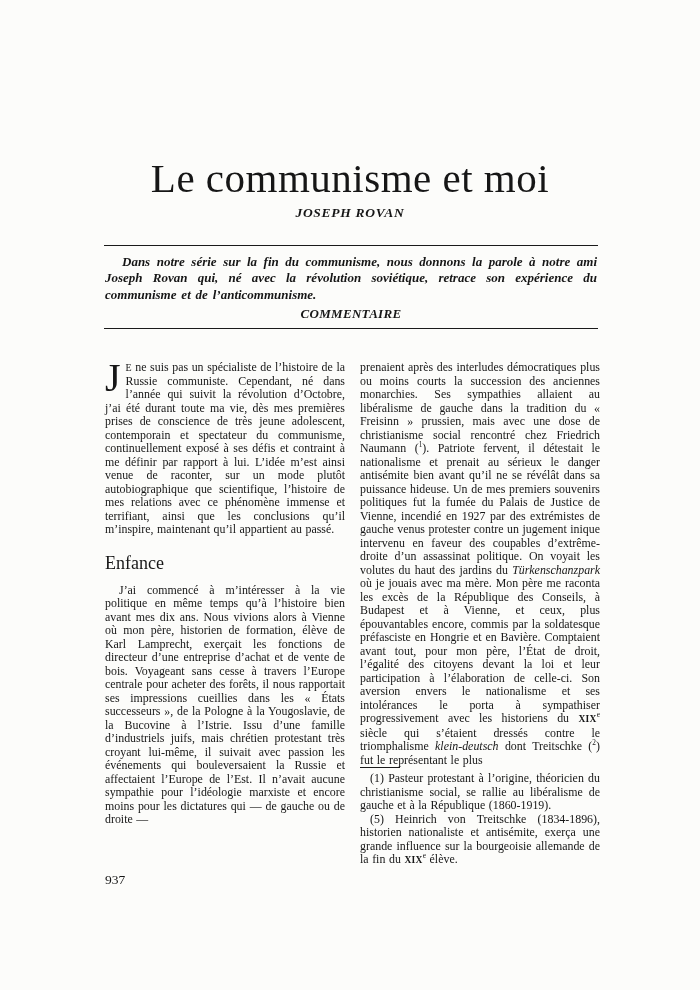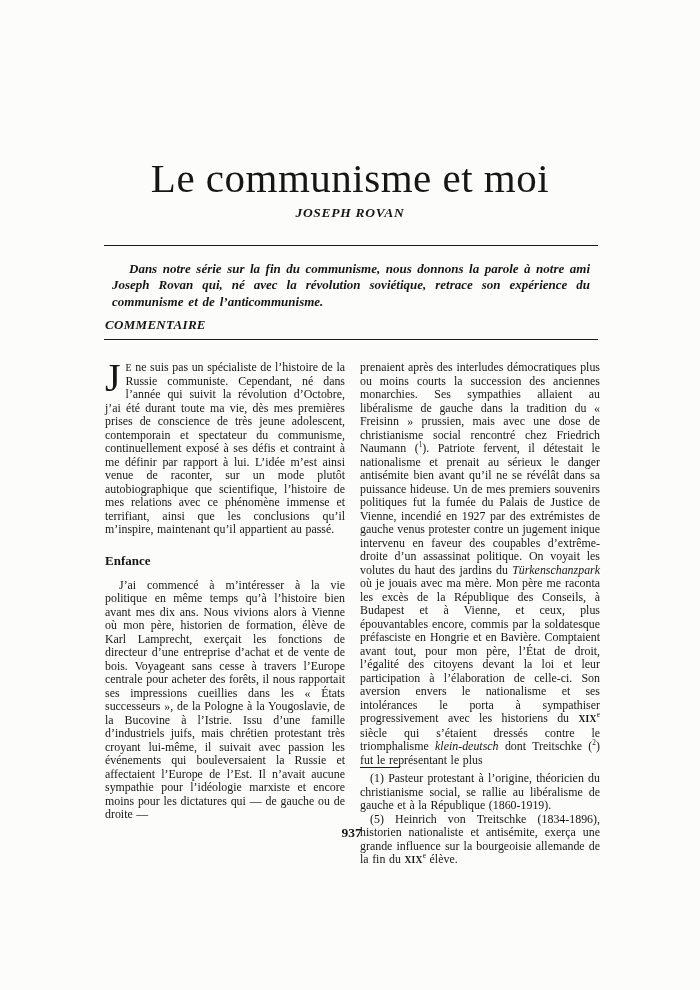--- a/index.html
+++ b/index.html
@@ -34,32 +34,32 @@
   }
   .abstract-box {
     position: absolute;
     top: 245px; left: 104px; width: 494px;
     border-top: 1.8px solid #1a1a1a;
     border-bottom: 1.8px solid #1a1a1a;
     padding: 8px 1px 6px 1px;
     box-sizing: border-box;
   }
   .abstract-text {
-    margin: 7px;
+    margin: 0;
     font-style: italic;
     font-weight: 700;
     font-size: 13px;
     line-height: 16.4px;
     text-align: justify;
     text-indent: 17px;
     word-spacing: 1.6px;
   }
   .abstract-sig {
     margin: 3px 0 0 0;
-    text-align: left;
+    text-align: center;
     font-style: italic;
     font-weight: 700;
     font-size: 13px;
     letter-spacing: 0.3px;
   }
   .columns {
     position: absolute;
     top: 361px; left: 105px; width: 495px;
     display: flex;
     gap: 15px;
@@ -76,22 +76,22 @@
     float: left;
     font-size: 40px;
     line-height: 31px;
     height: 37px;
     padding: 1px 5px 0 0;
   }
   .smallcap-follow {
     font-size: 0.84em;
   }
   .section-heading {
-    font-size: 13px;
-    font-weight: 700;
+    font-size: 18px;
+    font-weight: 400;
     margin: 16px 0 10px 0;
   }
   .indent { text-indent: 14px; }
   .seg-italic { font-style: italic; }
   .seg-sc { text-transform: uppercase; font-size: 0.8em; letter-spacing: 0.3px; font-weight: bold; }
   sup { font-size: 0.62em; line-height: 0; vertical-align: super; }
   .footnotes { margin-top: 0; }
   .fn-rule {
     width: 40px; height: 0;
     border-top: 1.3px solid #1a1a1a;
@@ -100,24 +100,23 @@
   .footnote {
     margin: 0;
     font-size: 9.7px;
     line-height: 11.2px;
     text-align: justify;
     text-indent: 10px;
     word-spacing: 0.4px;
   }
   .page-number {
     position: absolute;
-    top: 825px; left: 105px; width: 493px;
-    text-align: center;
+    top: 872px; left: 105px; width: 493px;
+    text-align: left;
     font-size: 13.5px;
-    font-weight: bold;
   }
 </style>
 </head>
 <body>
 
 <div class="page">
 
   <h1 class="title">Le communisme et moi</h1>
 
   <div class="author">JOSEPH ROVAN</div>

